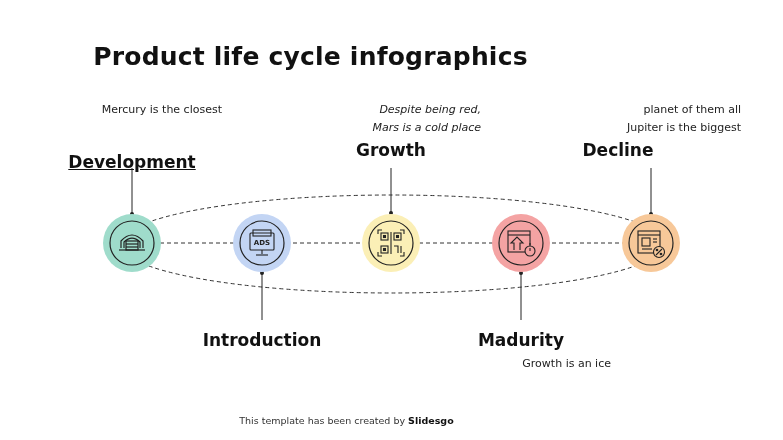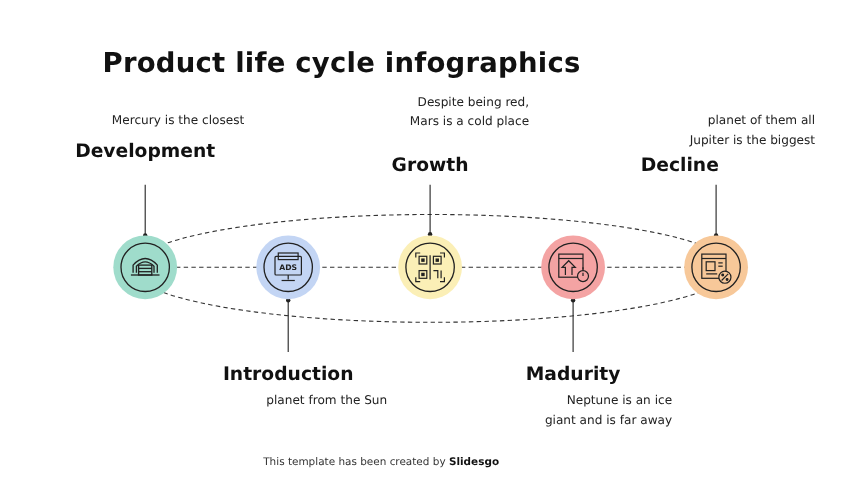--- a/index.html
+++ b/index.html
@@ -99,40 +99,38 @@
       <line x1="656" y1="255" x2="662" y2="249"></line>
       <circle cx="657" cy="250" r="0.8" fill="#222"></circle>
       <circle cx="661" cy="254" r="0.8" fill="#222"></circle>
     </g>
   </g>
 </svg>
 
 <div class="desc" style="left:42px;top:101px;">
   <div>Mercury is the closest</div>
 </div>
-<div class="label" style="left:42px;top:128px;">Development</div>
+<div class="label" style="left:42px;top:152px;text-decoration:underline;">Development</div>
 
-<div class="desc" style="left:301px;top:84px;">
+<div class="desc" style="left:301px;top:101px;font-style:italic;">
   <div>Despite being red,</div>
     <div>Mars is a cold place</div>
 </div>
 <div class="label" style="left:301px;top:140px;">Growth</div>
 
 <div class="desc" style="left:561px;top:101px;">
   <div>planet of them all</div>
     <div>Jupiter is the biggest</div>
 </div>
 <div class="label" style="left:528px;top:140px;">Decline</div>
 
 <div class="label" style="left:172px;top:330px;">Introduction</div>
 <div class="desc" style="left:172px;top:355px;">
-    <div>planet from the Sun</div>
 </div>
 
 <div class="label" style="left:431px;top:330px;">Madurity</div>
 <div class="desc" style="left:431px;top:355px;">
-  <div>Neptune is an ice</div>
-    <div>giant and is far away</div>
+  <div>Growth is an ice</div>
 </div>
 
 <div class="footer">
   <span>This template has been created by</span> <b>Slidesgo</b>
 </div>
 
 </body></html>

